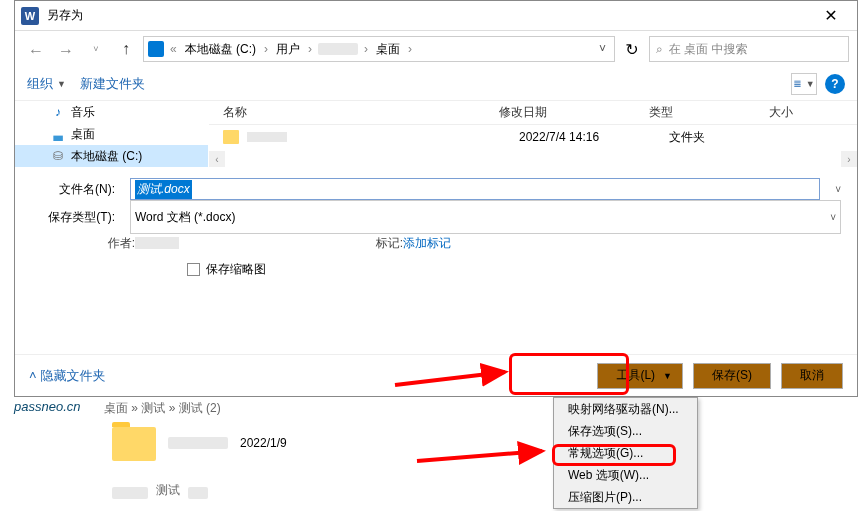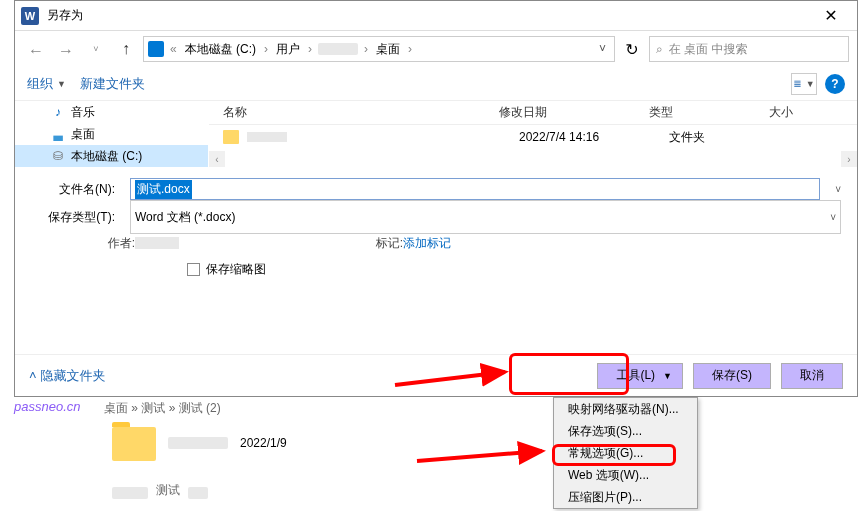--- a/index.html
+++ b/index.html
@@ -45,53 +45,53 @@
 .col-size { flex: 1; }
 .list-row { height: 24px; display: flex; align-items: center; }
 .list-row .folder-icon { width: 16px; height: 14px; background: #ffd868; border-radius: 1px; margin-left: 14px; margin-right: 8px; }
 .list-row .rname { background: #e8e8e8; width: 40px; height: 10px; }
 .scroll-l { position: absolute; left: 0; bottom: 0; width: 16px; height: 16px; background: #f0f0f0; display: flex; align-items: center; justify-content: center; color: #888; font-size: 10px; }
 .scroll-r { position: absolute; right: 0; bottom: 0; width: 16px; height: 16px; background: #f0f0f0; display: flex; align-items: center; justify-content: center; color: #888; font-size: 10px; }
 
 .form { padding: 8px 16px 0 16px; font-size: 12px; }
 .form-row { display: flex; align-items: center; height: 28px; gap: 15px; }
 .form-label { width: 84px; text-align: right; }
-.form-input { flex: 1; height: 22px; border: 1px solid #7a9fd4; padding: 0 4px; font-size: 12px; display: flex; align-items: center; }
+.form-input { flex: 1; height: 22px; border: 1px solid #7a9fd4; padding: 0 4px; font-size: 12px; display: flex; align-items: center; font-style: italic; }
 .form-input.filename { background: #fff; }
 .form-input.filename .seltext { background: #0078d4; color: #fff; padding: 1px 2px; }
 .form-combo { flex: 1; height: 22px; border: 1px solid #ccc; padding: 16px 4px; font-size: 12px; display: flex; align-items: center; position: relative; }
 .combo-arrow { position: absolute; right: 4px; color: #555; font-size: 10px; }
 
 .meta-row { display: flex; align-items: center; height: 24px; padding-left: 60px; }
 .meta-label { width: 44px; text-align: right; color: #444; }
 .meta-val { background: #e8e8e8; width: 44px; height: 12px; }
 .meta-label2 { margin-left: 180px; }
 .meta-link { color: #0067c0; }
 
 .thumb-row { padding-left: 156px; height: 28px; display: flex; align-items: center; gap: 6px; }
 .checkbox { width: 13px; height: 13px; border: 1px solid #888; }
 
 .footer { position: absolute; bottom: 0; left: 0; right: 0; height: 42px; display: flex; align-items: center; padding: 0 14px; gap: 10px; font-size: 13px; border-top: 1px solid #eee; }
 .footer .hide { display: flex; align-items: center; gap: 4px; color: #2067b2; }
 .footer .spacer { flex: 1; }
-.btn { height: 26px; padding: 0 18px; border: 1px solid #adadad; background: #c4b5fd; display: flex; align-items: center; font-size: 12px; cursor: pointer; }
+.btn { height: 26px; padding: 0 18px; border: 1px solid #adadad; background: #a16207; display: flex; align-items: center; font-size: 12px; cursor: pointer; }
 .btn.tools { padding-right: 10px; }
 .btn.tools .arr { margin-left: 8px; font-size: 9px; }
 
 .highlight-red { position: absolute; border: 3px solid #ff0000; border-radius: 6px; pointer-events: none; }
 .hl-tools { left: 509px; top: 353px; width: 120px; height: 42px; }
 .hl-general { left: 552px; top: 444px; width: 124px; height: 22px; }
 
 .arrow { position: absolute; pointer-events: none; }
 
 .dropdown { position: absolute; left: 553px; top: 397px; width: 145px; background: #f0f0f0; border: 1px solid #a0a0a0; font-size: 12px; box-shadow: 2px 2px 4px rgba(0,0,0,0.2); }
 .dropdown-item { height: 22px; display: flex; align-items: center; padding: 0 14px; }
 
 .behind { position: absolute; top: 397px; left: 14px; right: 0; height: 114px; font-size: 12px; padding-left: 90px; }
-.behind .wm { position: absolute; left: 0px; top: 2px; color: #8b5cf6; font-size: 13px; font-style: italic; }
+.behind .wm { position: absolute; left: 0px; top: 2px; color: #0c4a6e; font-size: 13px; font-style: italic; }
 .behind-row { display: flex; align-items: center; height: 22px; gap: 8px; }
 .behind-row .txt { color: #666; }
 .behind-folder { width: 44px; height: 34px; background: #ffd868; border-radius: 2px; margin: 8px 0 6px 8px; position: relative; }
 .behind-folder::before { content: ""; position: absolute; top: -5px; left: 0; width: 18px; height: 5px; background: #ffc93c; border-radius: 2px 2px 0 0; }
 .behind .rblur { background: #e8e8e8; height: 12px; display: inline-block; border-radius: 2px; }
 </style>
 </head>
 <body>
 
 <div class="behind">

